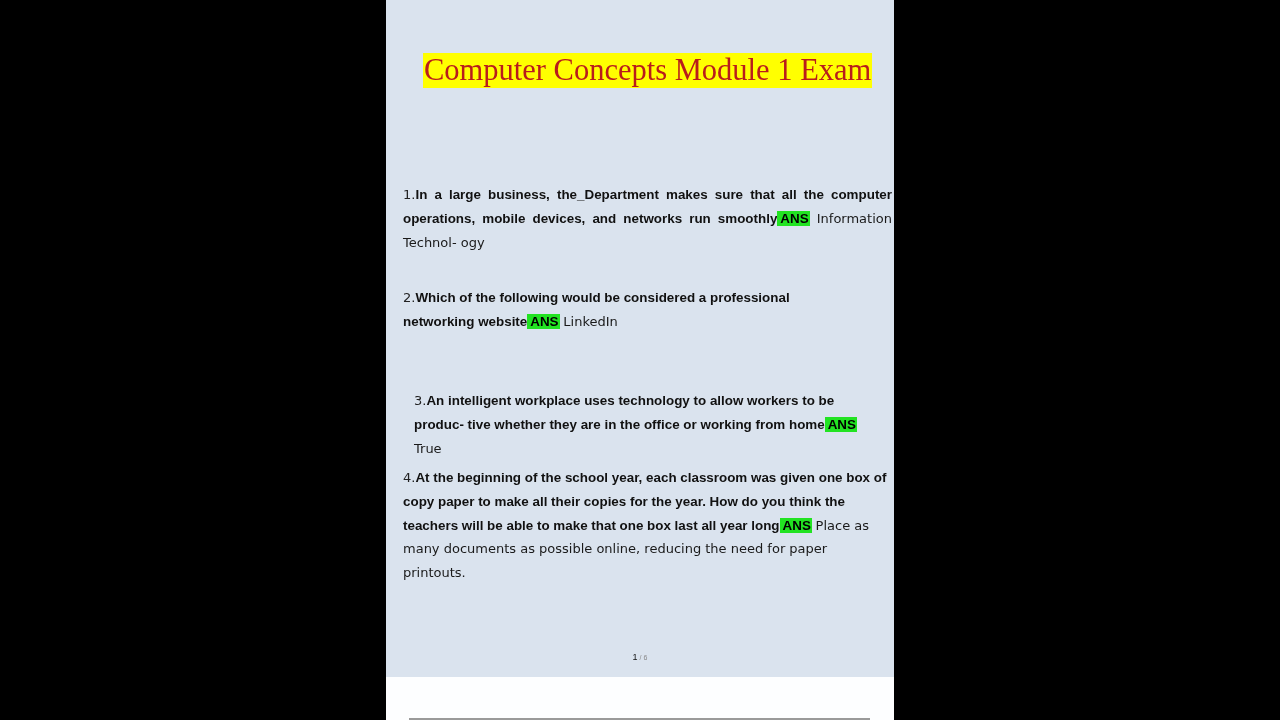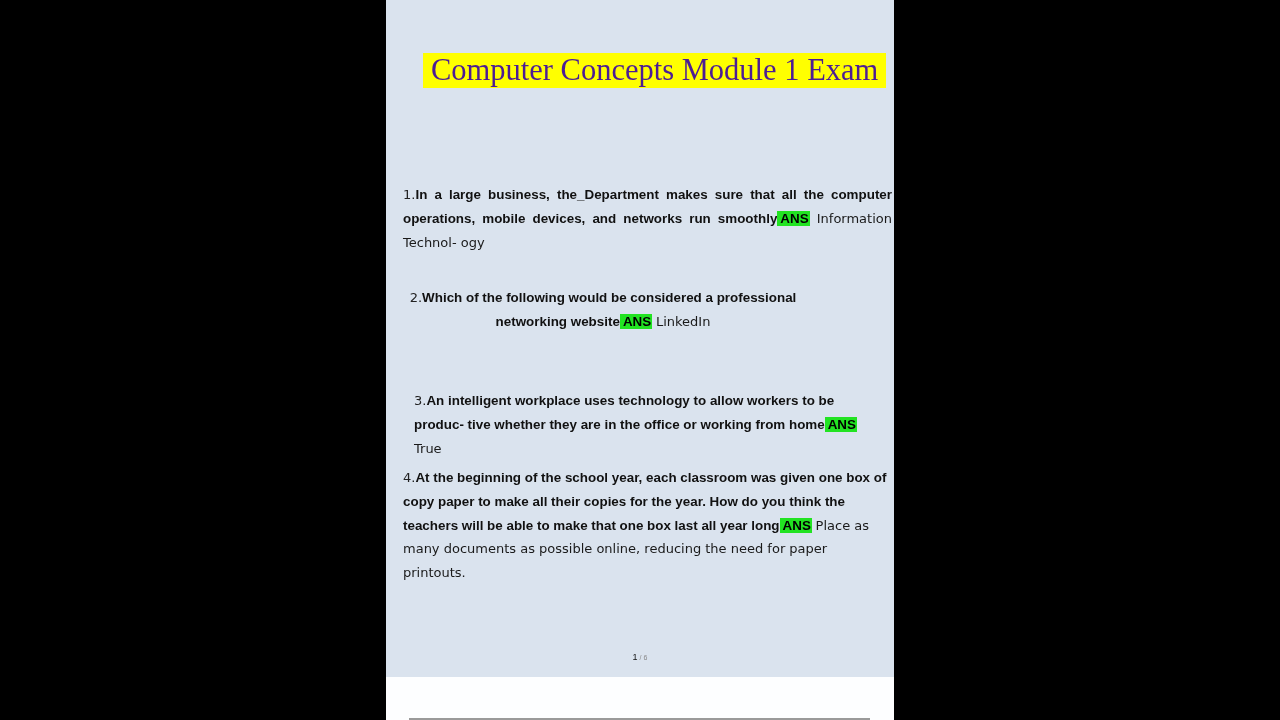--- a/index.html
+++ b/index.html
@@ -40,25 +40,25 @@
       width: 461px;
       height: 2px;
       background: #9a9a9a;
     }
     .title {
       position: absolute;
       left: 37px;
       top: 53px;
       height: 35px;
       line-height: 35px;
-      padding: 0 8px;
+      padding: 0 1px;
       background: #ffff00;
       font-family: "Liberation Serif", "DejaVu Serif", serif;
       font-size: 30.5px;
-      color: #4c1d95;
+      color: #b91c1c;
       white-space: nowrap;
     }
     .question {
       position: absolute;
       left: 17px;
       width: 489px;
       font-family: "Liberation Sans", "DejaVu Sans", sans-serif;
       font-size: 13.4px;
       line-height: 23.8px;
       color: #111111;
@@ -113,21 +113,21 @@
 <div class="viewer">
 
   <div class="page">
 
     <div class="title">Computer Concepts Module 1 Exam</div>
 
     <div class="question justify" style="top:183px;">
       <span class="qnum">1.</span><span class="qtext">In a large business, the_Department makes sure that all the computer operations, mobile devices, and networks run smoothly</span><span class="ans-tag">ANS</span> <span class="answer">Information Technol- ogy</span>
     </div>
 
-    <div class="question" style="top:286px; width:400px;text-align:center;">
+    <div class="question" style="top:286px; width:400px;">
       <span class="qnum">2.</span><span class="qtext">Which of the following would be considered a professional networking website</span><span class="ans-tag">ANS</span> <span class="answer">LinkedIn</span>
     </div>
 
     <div class="question" style="top:389px; width:460px;margin-left:11px;">
       <span class="qnum">3.</span><span class="qtext">An intelligent workplace uses technology to allow workers to be produc- tive whether they are in the office or working from home</span><span class="ans-tag">ANS</span> <span class="answer">True</span>
     </div>
 
     <div class="question" style="top:466px; width:484px;">
       <span class="qnum">4.</span><span class="qtext">At the beginning of the school year, each classroom was given one box of copy paper to make all their copies for the year. How do you think the teachers will be able to make that one box last all year long</span><span class="ans-tag">ANS</span> <span class="answer">Place as many documents as possible online, reducing the need for paper printouts.</span>
     </div>

